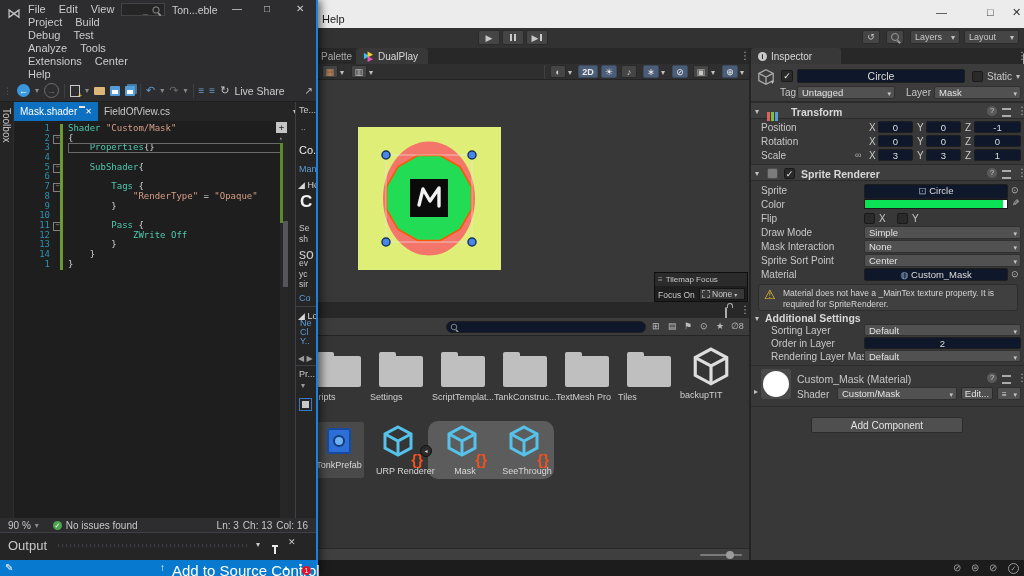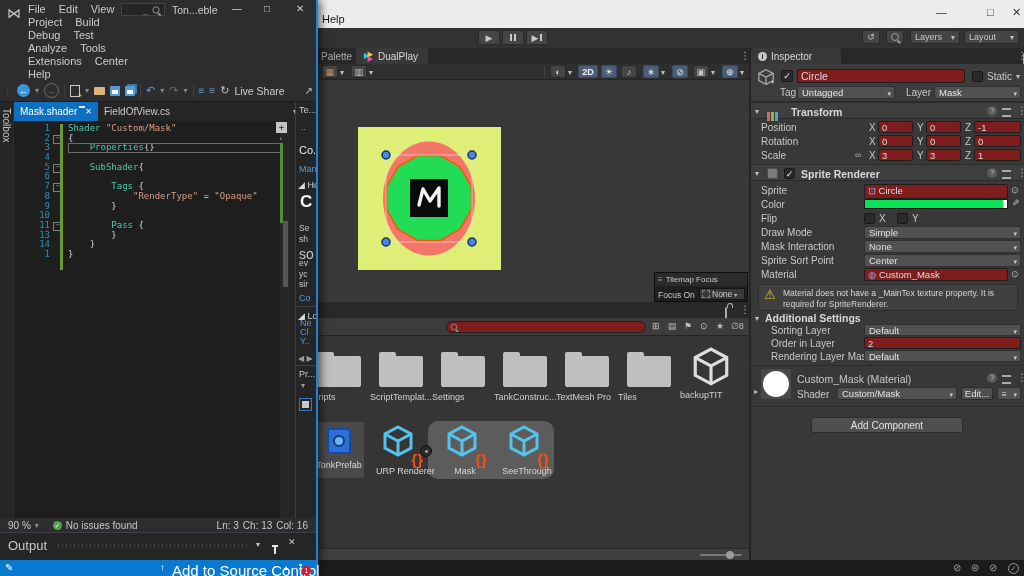--- a/index.html
+++ b/index.html
@@ -16,22 +16,22 @@
              font-size:9px;display:flex;align-items:center;justify-content:center;gap:2px;box-sizing:border-box;}
   .u-toolbtn.active{background:#4C5D77;border-color:#3A4A60;color:#EDEDED;}
   .tabbar{background:#282828;}
   .utab{background:#383838;border-radius:3px 3px 0 0;color:#D8D8D8;font-size:10px;
         display:flex;align-items:center;gap:4px;padding:0 7px;box-sizing:border-box;}
   .utab-ghost{color:#ABABAB;font-size:10px;}
   .kebab{color:#B5B5B5;font-size:10px;}
   .viewport{background:#383838;}
   .lbl{font-size:10px;color:#C8C8C8;}
   .lbl-b{font-size:10.5px;color:#D8D8D8;font-weight:bold;}
-  .f{background:#7f1d1d;border:1px solid #1E1E1E;border-radius:2px;font-size:9.5px;line-height:11px;
-     color:#DDD;padding:0 3px;box-sizing:border-box;overflow:hidden;white-space:nowrap;}
+  .f{background:#0f172a;border:1px solid #1E1E1E;border-radius:2px;font-size:9.5px;line-height:11px;
+     color:#DDD;padding:0 3px;box-sizing:border-box;overflow:hidden;white-space:nowrap;text-align:center;}
   .dd{background:#515151;border:1px solid #303030;border-radius:2px;font-size:9.5px;line-height:11px;
       color:#E2E2E2;padding:0 4px;box-sizing:border-box;overflow:hidden;white-space:nowrap;}
   .dd .car{position:absolute;right:3px;top:1px;font-size:7px;color:#C8C8C8;}
   .cb{background:#2A2A2A;border:1px solid #191919;border-radius:2px;color:#EDEDED;
       font-size:9px;line-height:10px;text-align:center;box-sizing:border-box;}
   .hdr{background:#3E3E3E;border-top:1px solid #2B2B2B;border-bottom:1px solid #2B2B2B;box-sizing:border-box;}
   .tri{color:#C0C0C0;font-size:8px;}
   .qicon{width:10px;height:10px;border-radius:50%;background:#5A5A5A;color:#CFCFCF;font-size:7.5px;
          line-height:10px;text-align:center;}
   .sliders{width:9px;height:5px;border-top:2px solid #ABABAB;border-bottom:2px solid #ABABAB;}
@@ -225,26 +225,26 @@
 
       <div class="abs" style="left:308px;top:14px;display:flex;">
 
           <div class="fcell">
             <div class="ficon"></div>
             <div class="flabel">Scripts</div>
           </div>
 
           <div class="fcell">
             <div class="ficon"></div>
-            <div class="flabel">ScriptTemplat...</div>
+            <div class="flabel">Settings</div>
           </div>
 
           <div class="fcell">
             <div class="ficon"></div>
-            <div class="flabel">Settings</div>
+            <div class="flabel">ScriptTemplat...</div>
           </div>
 
           <div class="fcell">
             <div class="ficon"></div>
             <div class="flabel">TankConstruc...</div>
           </div>
 
           <div class="fcell">
             <div class="ficon"></div>
             <div class="flabel">TextMesh Pro</div>
@@ -608,20 +608,25 @@
             <span class="fm"><span class="fbox">−</span></span>
             <span class="ct"><span></span><span></span><span></span><span></span></span>
           </div>
 
           <div class="cl">
             <span class="ln">11</span>
             <span class="fm fold"><span class="fbox">−</span></span>
             <span class="ct"><span>        </span><span class="kw">Pass </span><span class="pl">{</span><span></span></span>
           </div>
 
+          <div class="cl">
+            <span class="ln">12</span>
+            <span class="fm"><span class="fbox">−</span></span>
+            <span class="ct"><span>            </span><span class="kw">ZWrite Off</span><span></span><span></span></span>
+          </div>
 
           <div class="cl">
             <span class="ln">13</span>
             <span class="fm"><span class="fbox">−</span></span>
             <span class="ct"><span>        </span><span class="pl">}</span><span></span><span></span></span>
           </div>
 
           <div class="cl">
             <span class="ln">14</span>
             <span class="fm"><span class="fbox">−</span></span>

